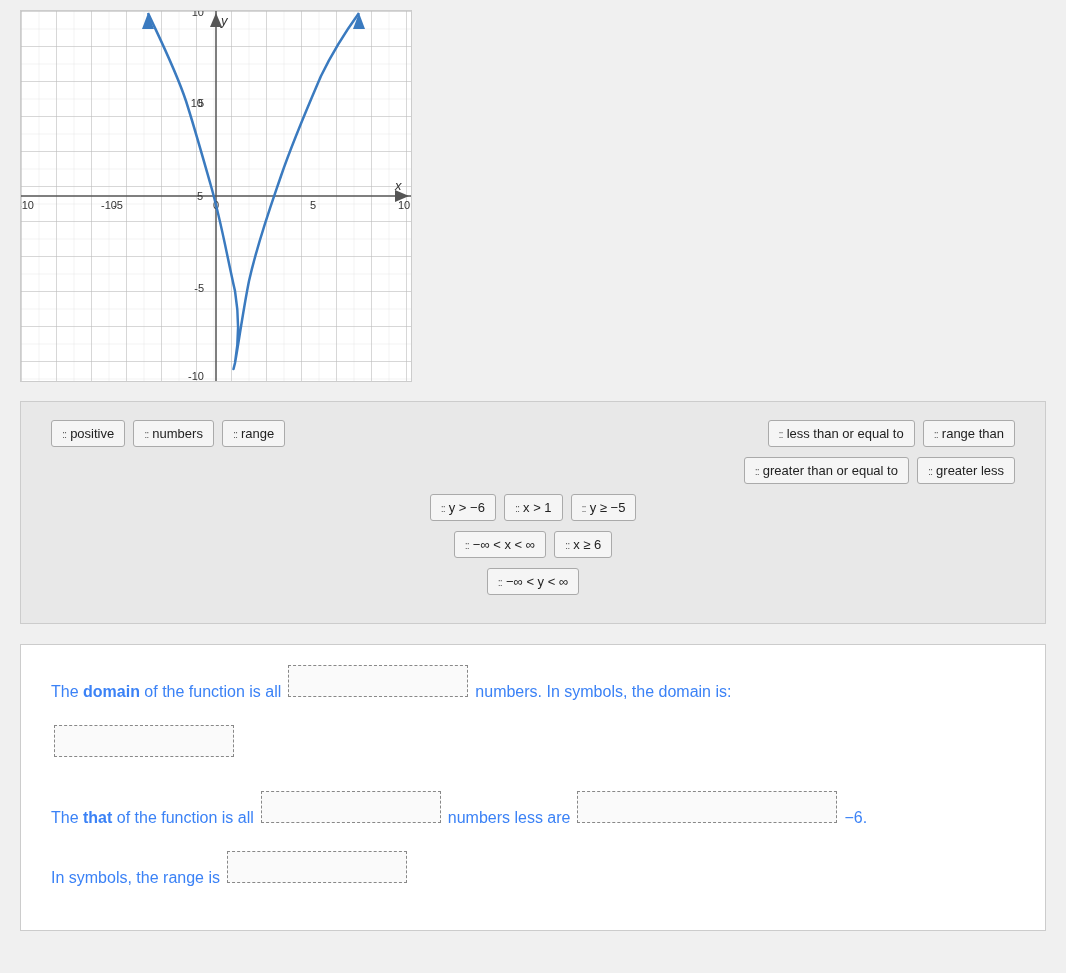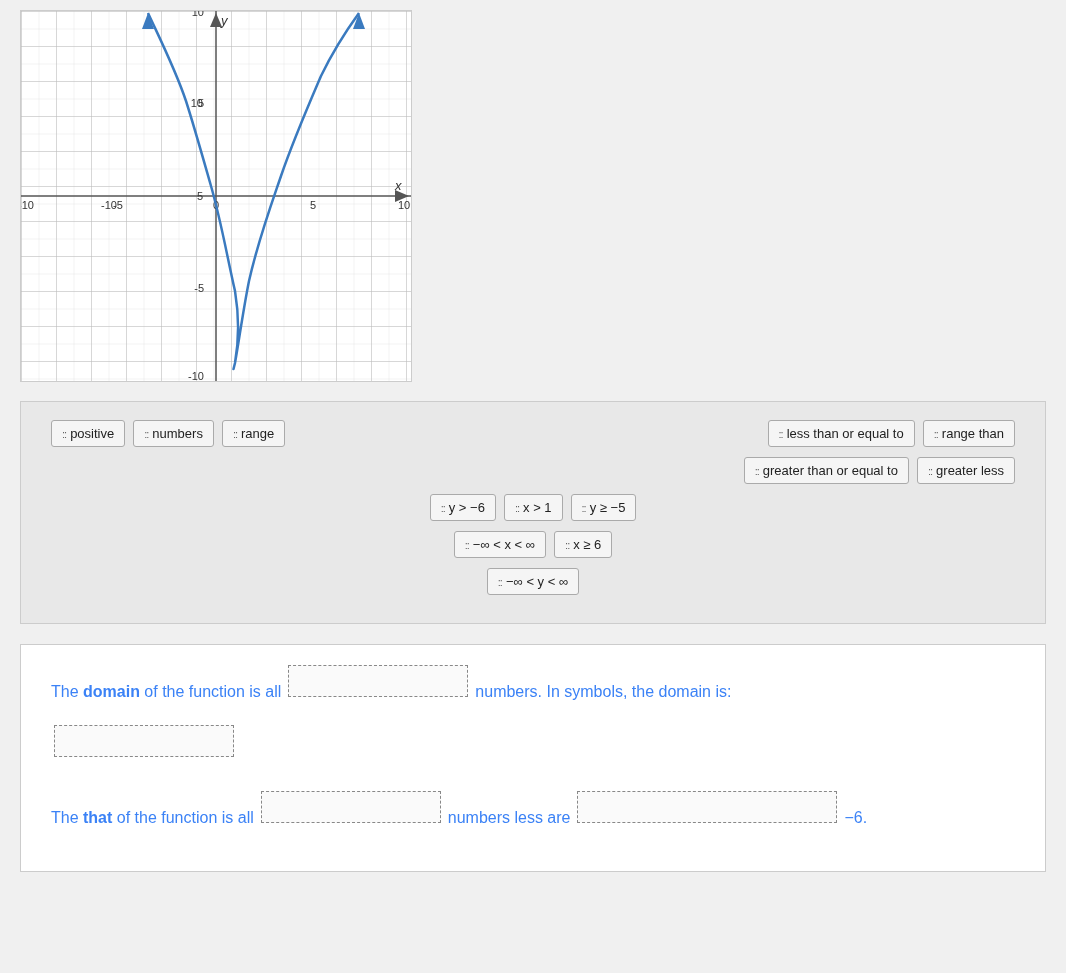--- a/index.html
+++ b/index.html
@@ -273,16 +273,20 @@
     <div style="height:16px;"></div>
 
     <div class="answer-line">
       <span class="static-text">The <strong>that</strong> of the function is all</span>
       <div class="drop-box drop-box-sm"></div>
       <span class="static-text">numbers less are</span>
       <div class="drop-box drop-box-lg"></div>
       <span class="static-text">−6.</span>
     </div>
 
+    <div class="answer-line">
+      <span class="static-text">In symbols, the range is</span>
+      <div class="drop-box drop-box-sm"></div>
+    </div>
 
   </div>
 
 </div>
 
 </body></html>

